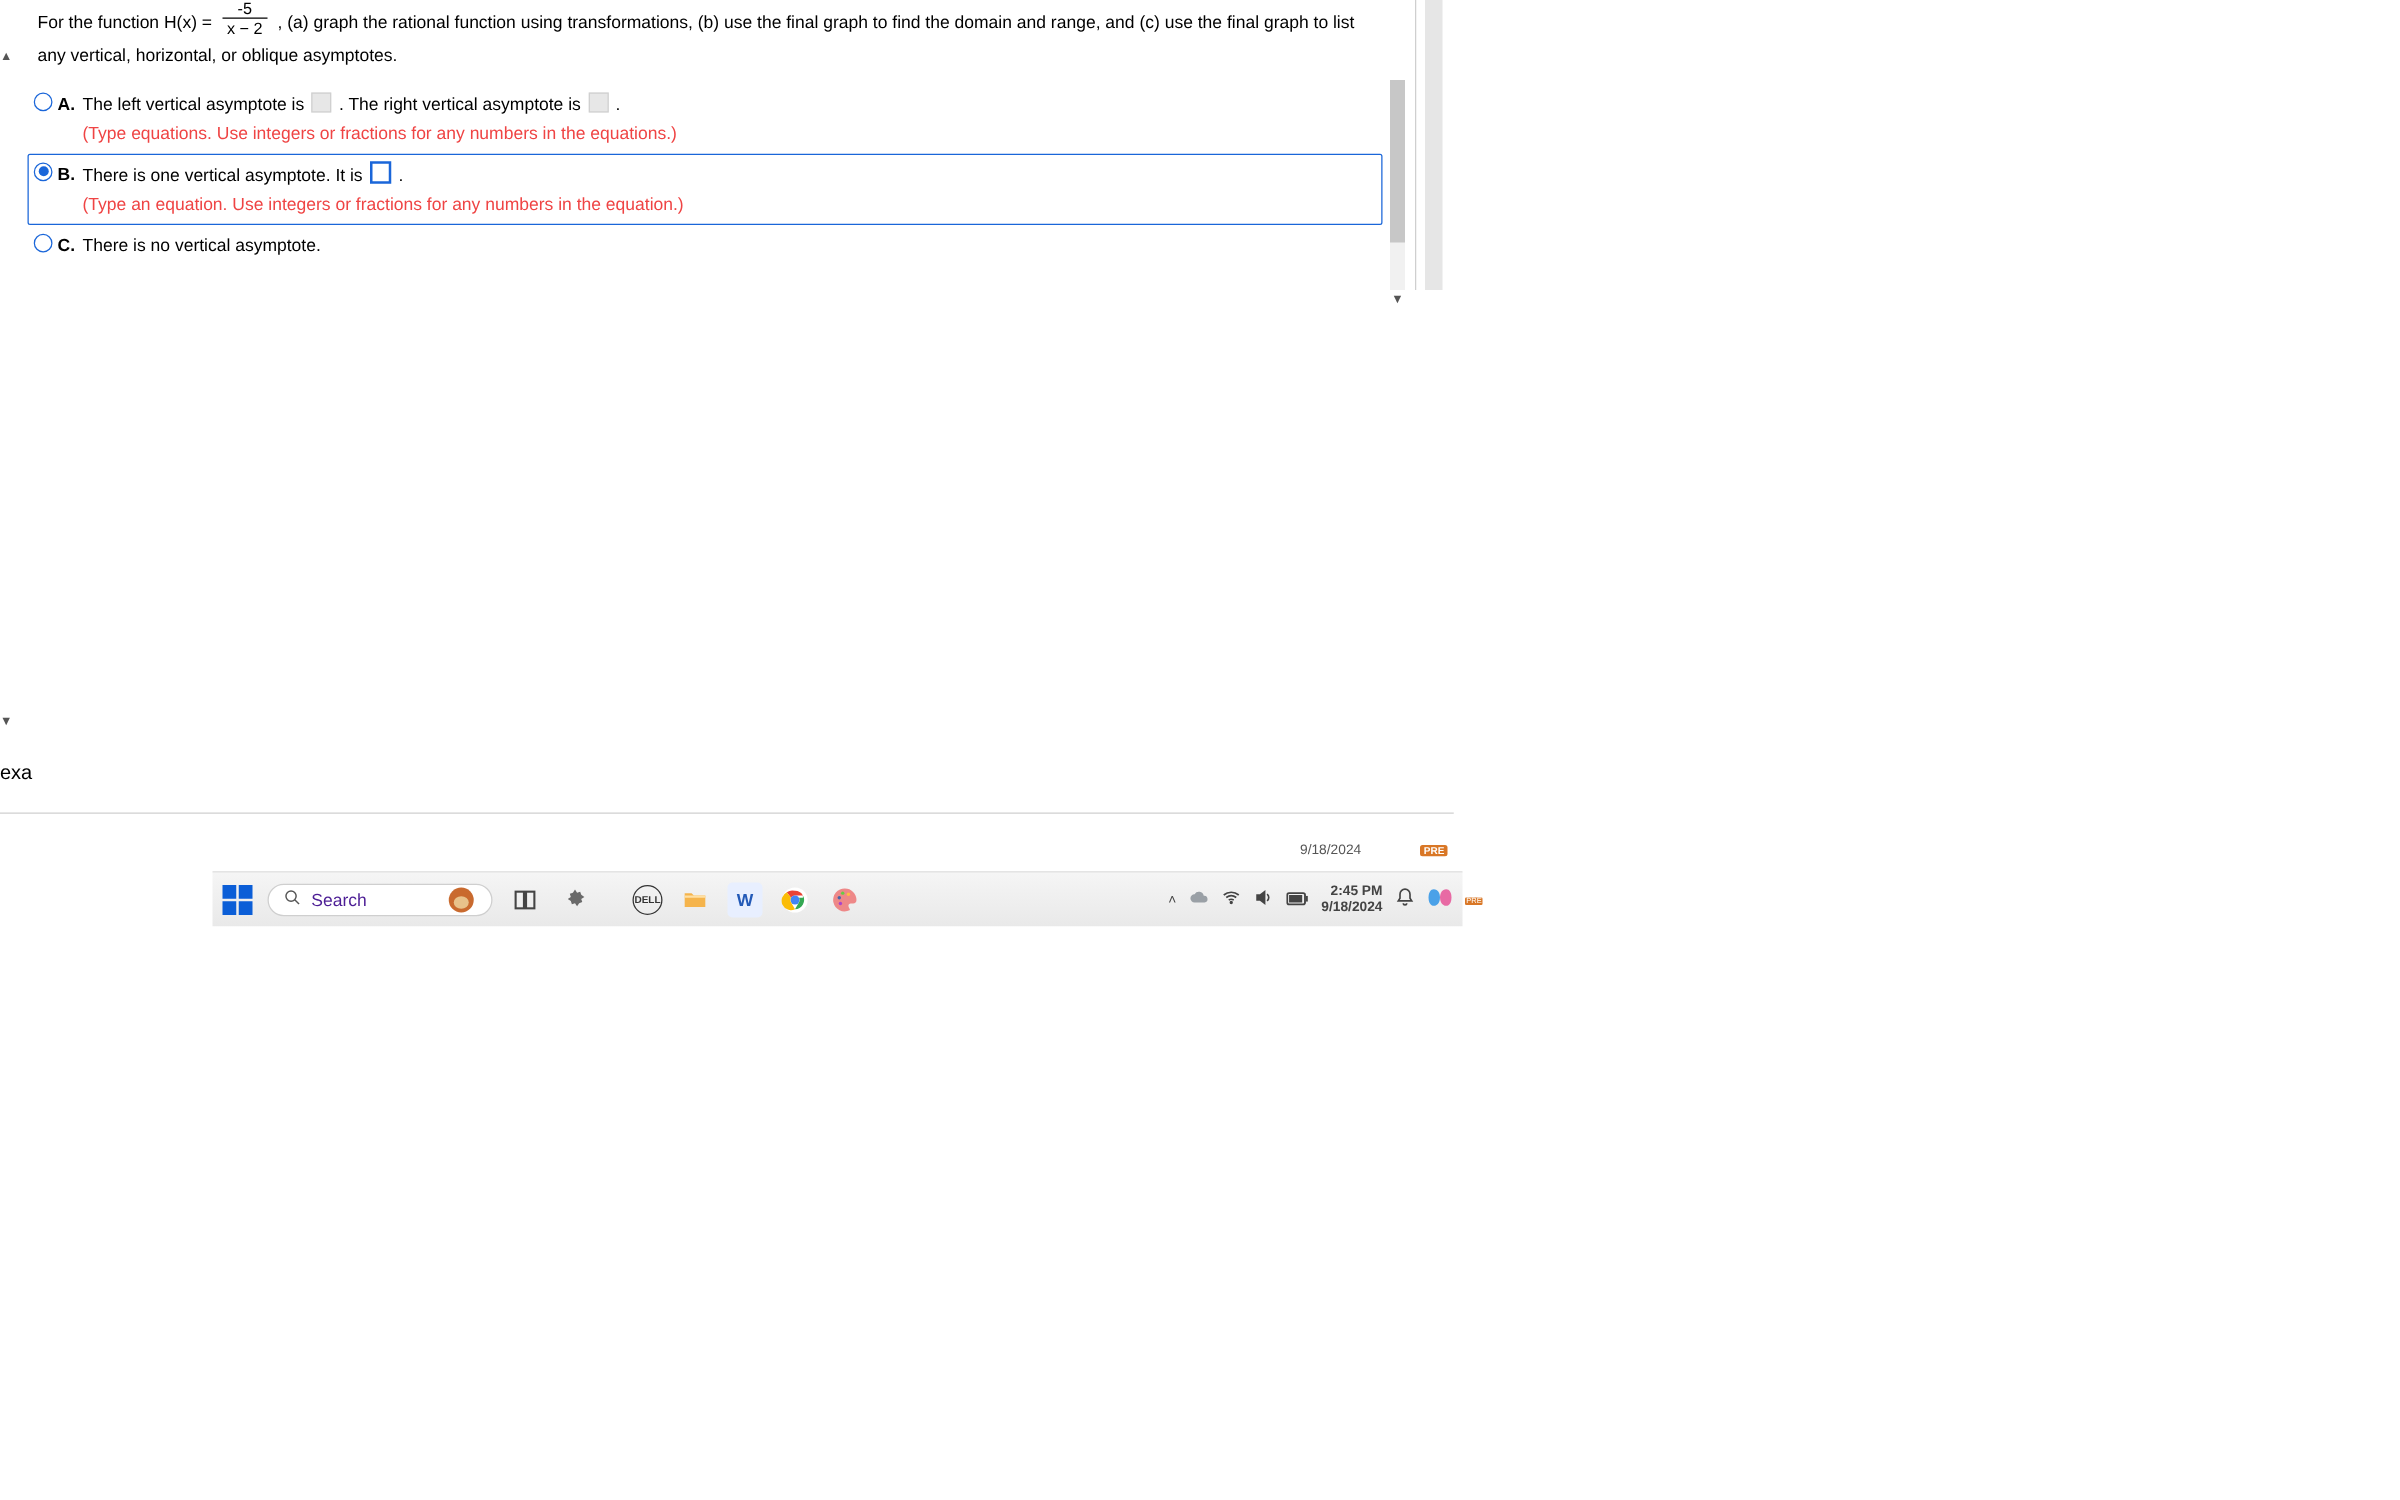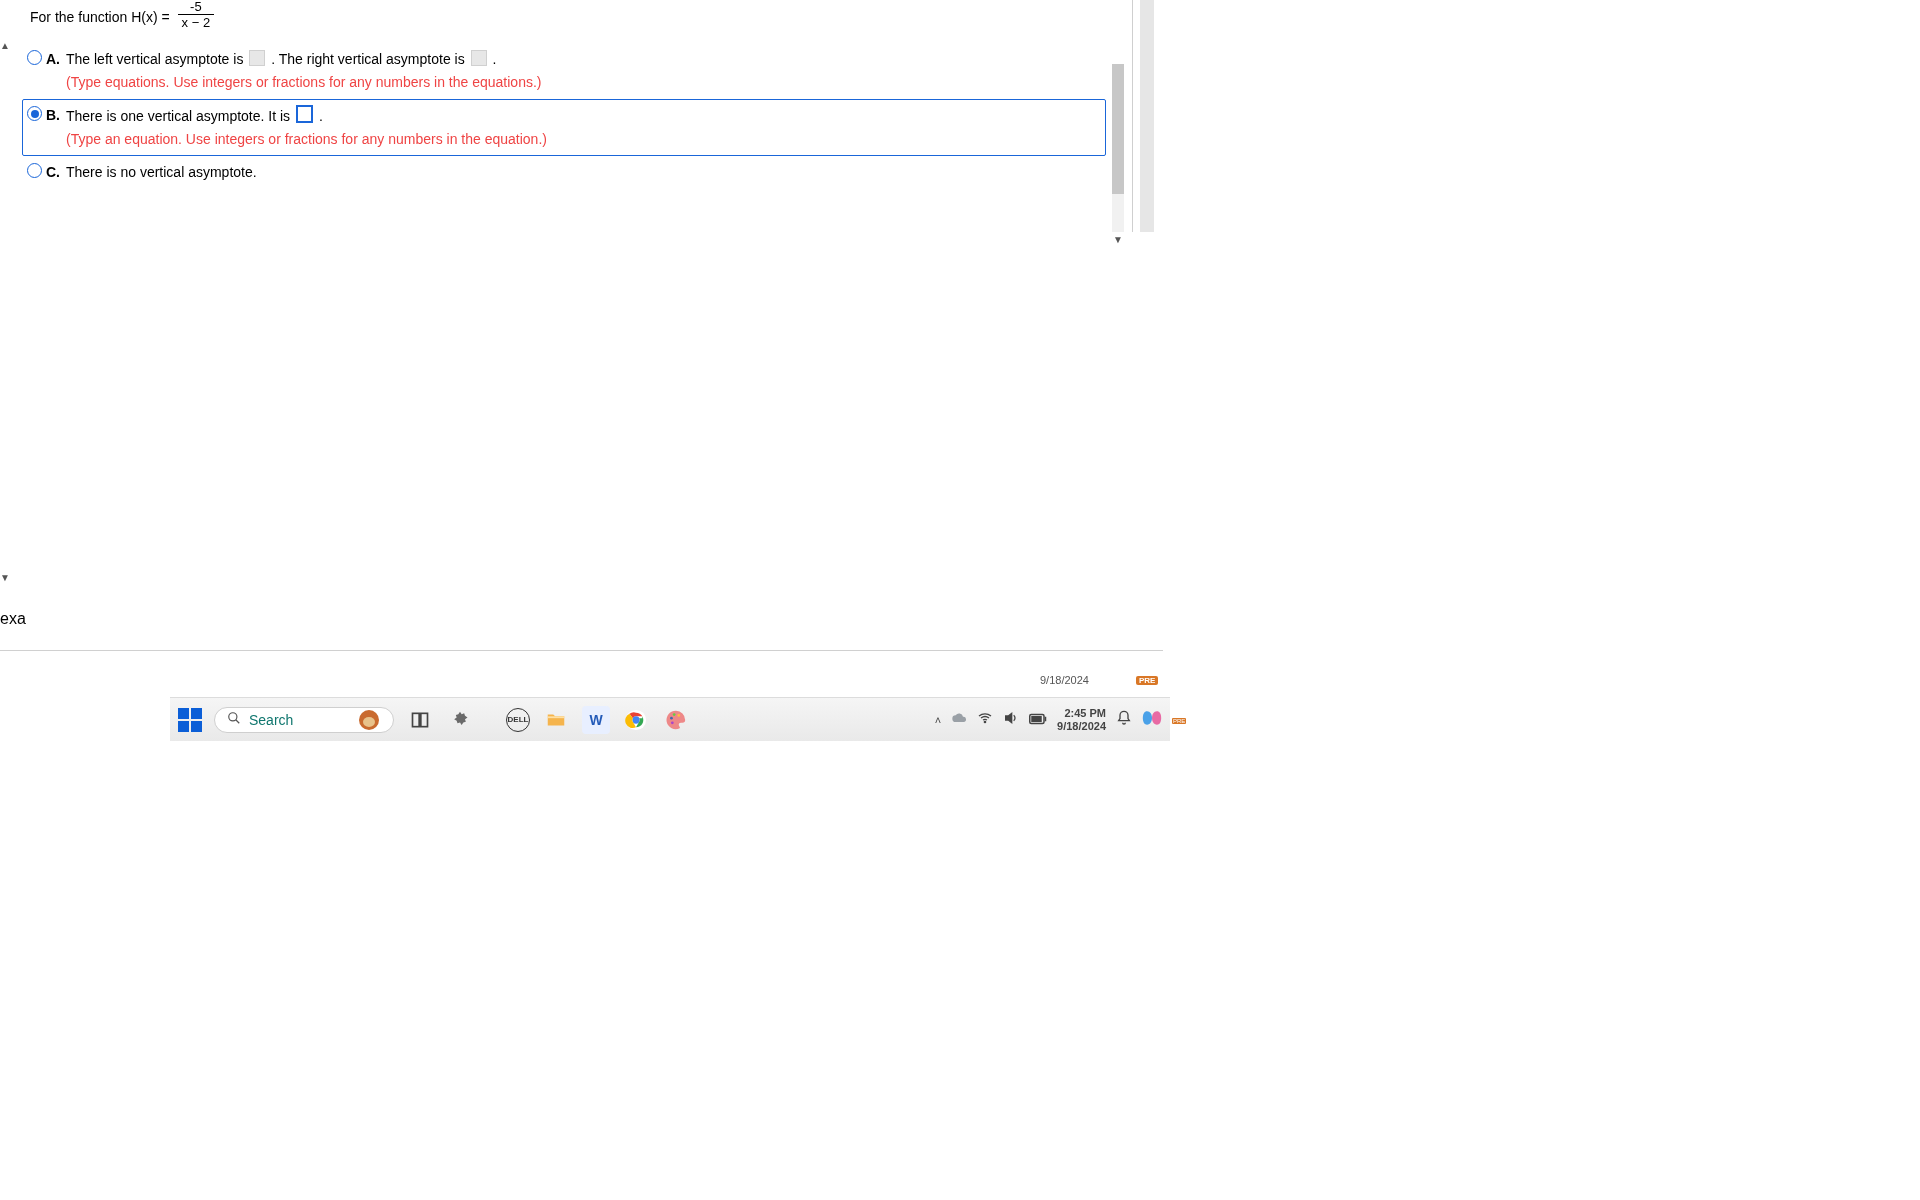--- a/index.html
+++ b/index.html
@@ -270,21 +270,21 @@
     border: 1px solid #cfcfcf;
     border-radius: 18px;
     padding: 4px 12px;
     width: 180px;
     height: 26px;
     box-sizing: border-box;
     cursor: text;
     gap: 8px;
   }
   .search .mag { color:#666; font-size:14px; }
-  .search .ph { color:#0f766e; font-size:14px; }
+  .search .ph { color:#4c1d95; font-size:14px; }
   .search .art {
     margin-left: auto;
     width: 24px; height: 24px;
     display: inline-block;
   }
 
   .tb-icon {
     width: 28px;
     height: 28px;
     display: flex;
@@ -332,20 +332,21 @@
 
 <div class="content">
 
   <div class="question">
     <div class="stem">
       <span>For the function H(x) = </span>
       <span class="frac">
         <span class="num">-5</span>
         <span class="den">x − 2</span>
       </span>
+      <span>, (a) graph the rational function using transformations, (b) use the final graph to find the domain and range, and (c) use the final graph to list any vertical, horizontal, or oblique asymptotes.</span>
     </div>
 
 
     <div class="choices">
 
       <div class="choice">
         <span class="radio-wrap"><span class="radio"></span></span>
         <span class="letter">A.</span>
         <div class="choice-body">
           <div class="main-line">

